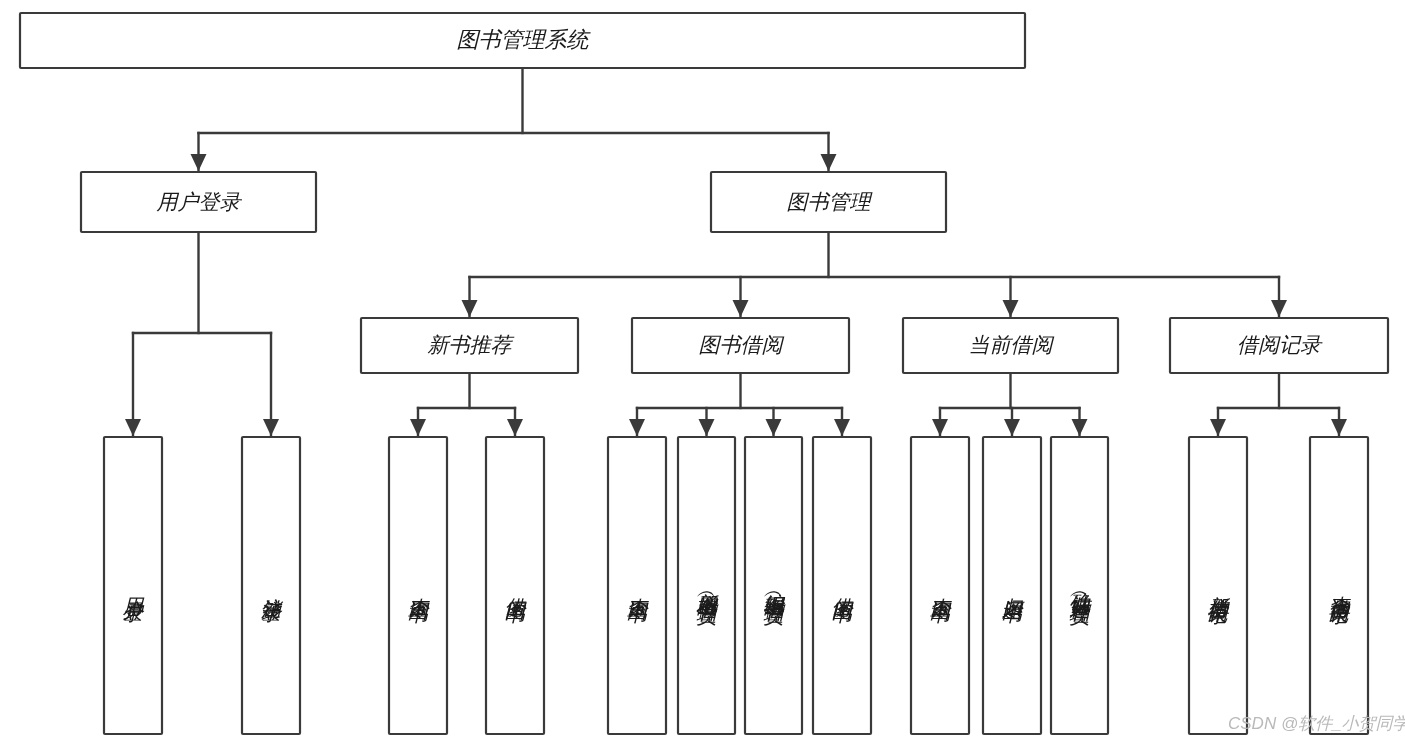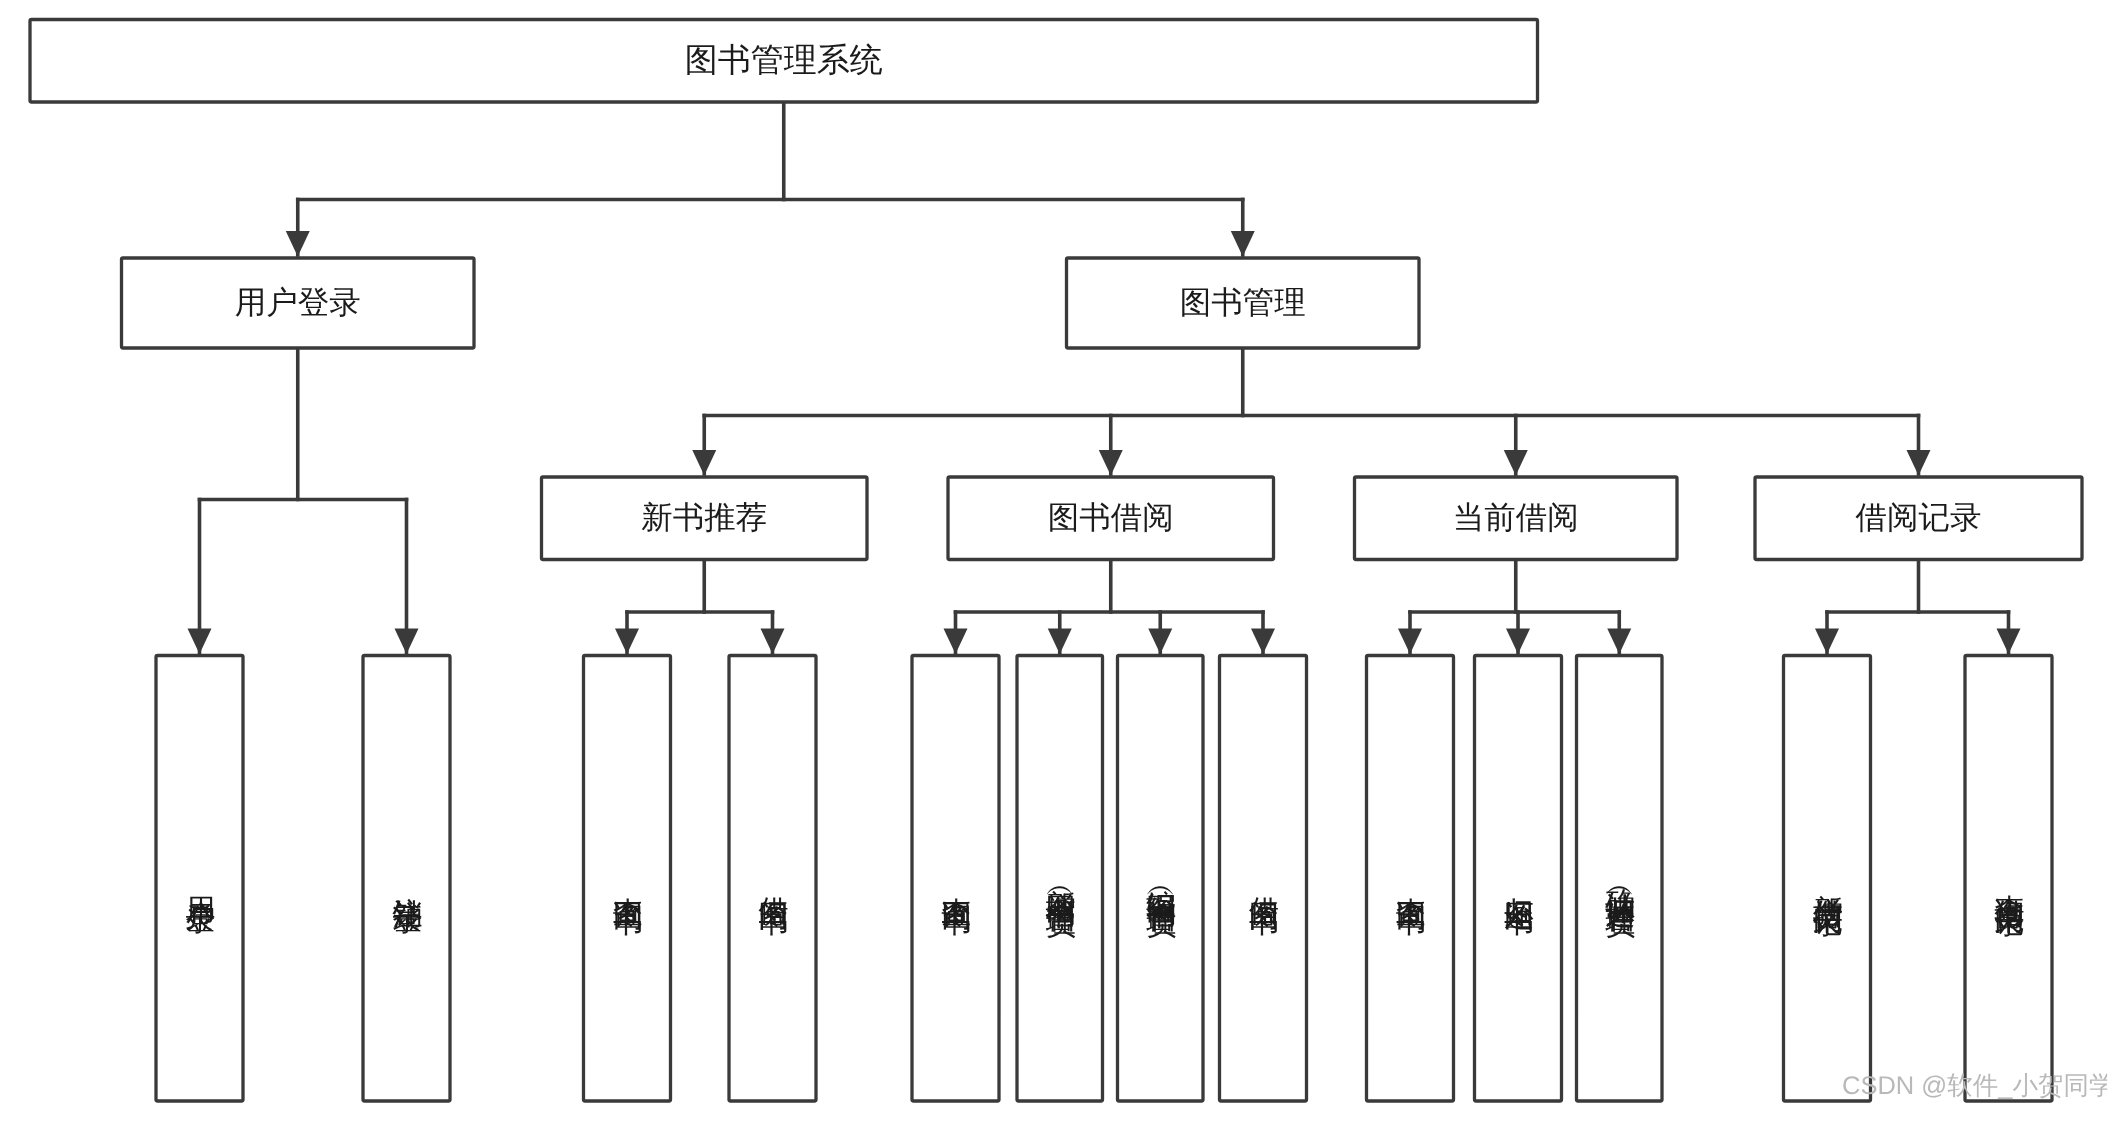--- a/index.html
+++ b/index.html
@@ -9,20 +9,21 @@
   }
   body {
     font-family: "Liberation Sans", "DejaVu Sans", sans-serif;
   }
   #diagram-root {
     position: relative;
     width: 1405px;
     height: 747px;
     background: #ffffff;
     overflow: hidden;
+    font-style: italic;
   }
   svg.diagram-canvas {
     position: absolute;
     left: 0;
     top: 0;
     width: 1405px;
     height: 747px;
   }
   .node-box {
     fill: #ffffff;

